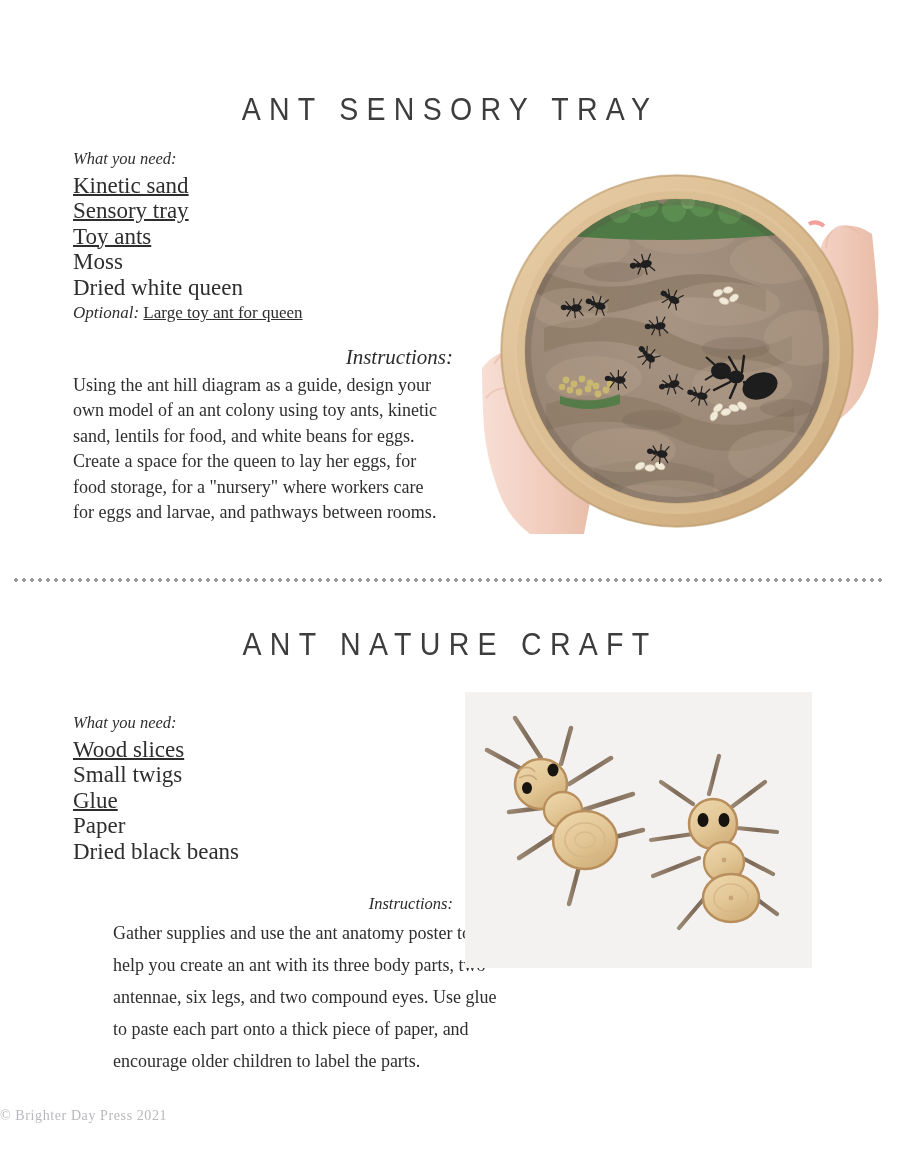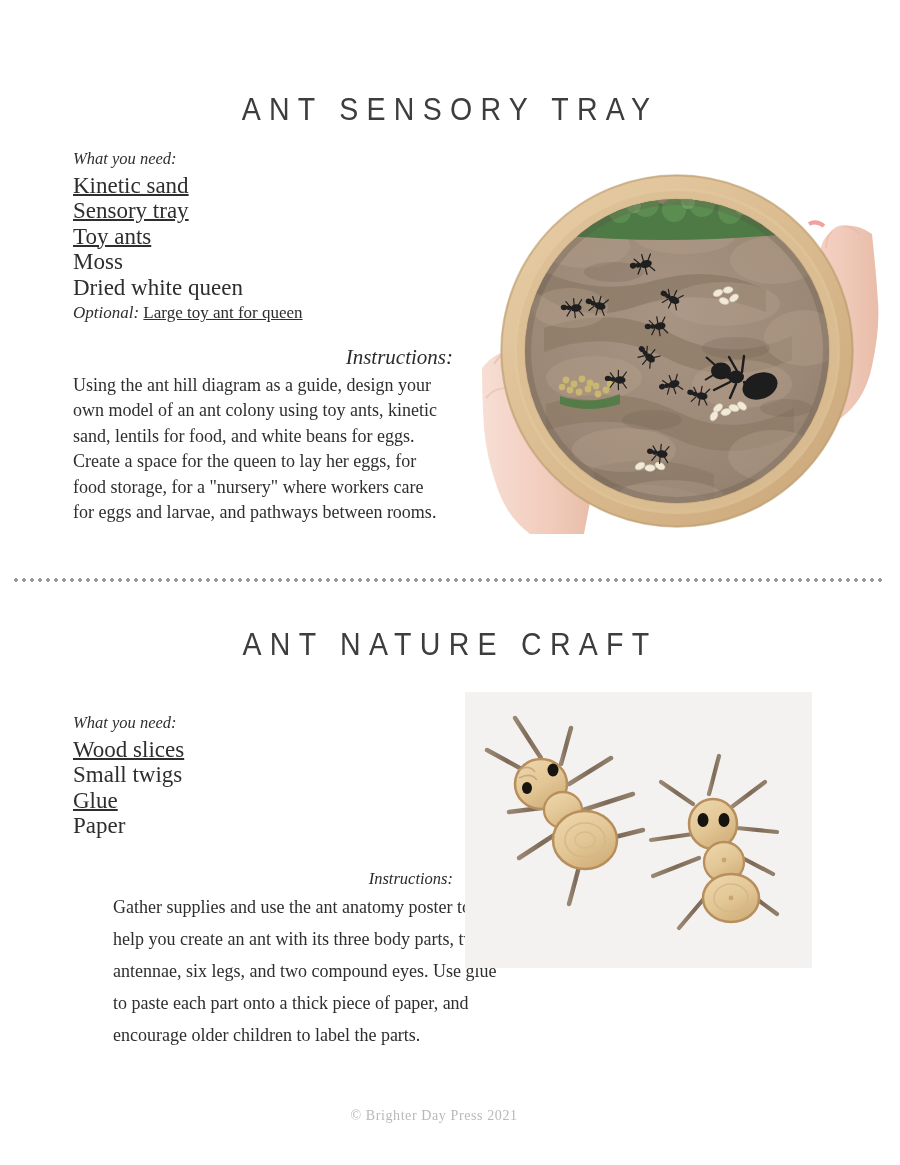--- a/index.html
+++ b/index.html
@@ -118,21 +118,21 @@
     background-repeat: repeat-x;
     background-position: 0 center;
   }
 
   
   #footer {
     position: absolute;
     left: 0;
     top: 1108px;
     width: 868px;
-    text-align: center;
+    text-align: left;
     font-size: 14px;
     letter-spacing: 0.6px;
     color: #b9b9bd;
   }
 
   
   #photo-sensory-tray {
     position: absolute;
     left: 474px;
     top: 168px;
@@ -382,20 +382,21 @@
 
 <div class="section-title" id="title-2">ANT NATURE CRAFT</div>
 
 <div class="text-col" id="col-2">
   <p class="needs-heading">What you need:</p>
   <ul class="needs-list">
     <li class="link-item"><span class="lk">Wood slices</span></li>
     <li><span>Small twigs</span></li>
     <li class="link-item"><span class="lk">Glue</span></li>
     <li><span>Paper</span></li>
+    <li><span>Dried black beans</span></li>
   </ul>
 
   <p class="instructions-heading small">Instructions:</p>
   <p class="instructions-body">Gather supplies and use the ant anatomy poster to help you create an ant with its three body parts, two antennae, six legs, and two compound eyes. Use glue to paste each part onto a thick piece of paper, and encourage older children to label the parts.</p>
 </div>
 
 <div id="photo-nature-craft">
   <svg viewBox="0 0 347 276" width="347" height="276" xmlns="http://www.w3.org/2000/svg" aria-hidden="true">
     <defs>
       <linearGradient id="slice" x1="0" y1="0" x2="0.6" y2="1">

